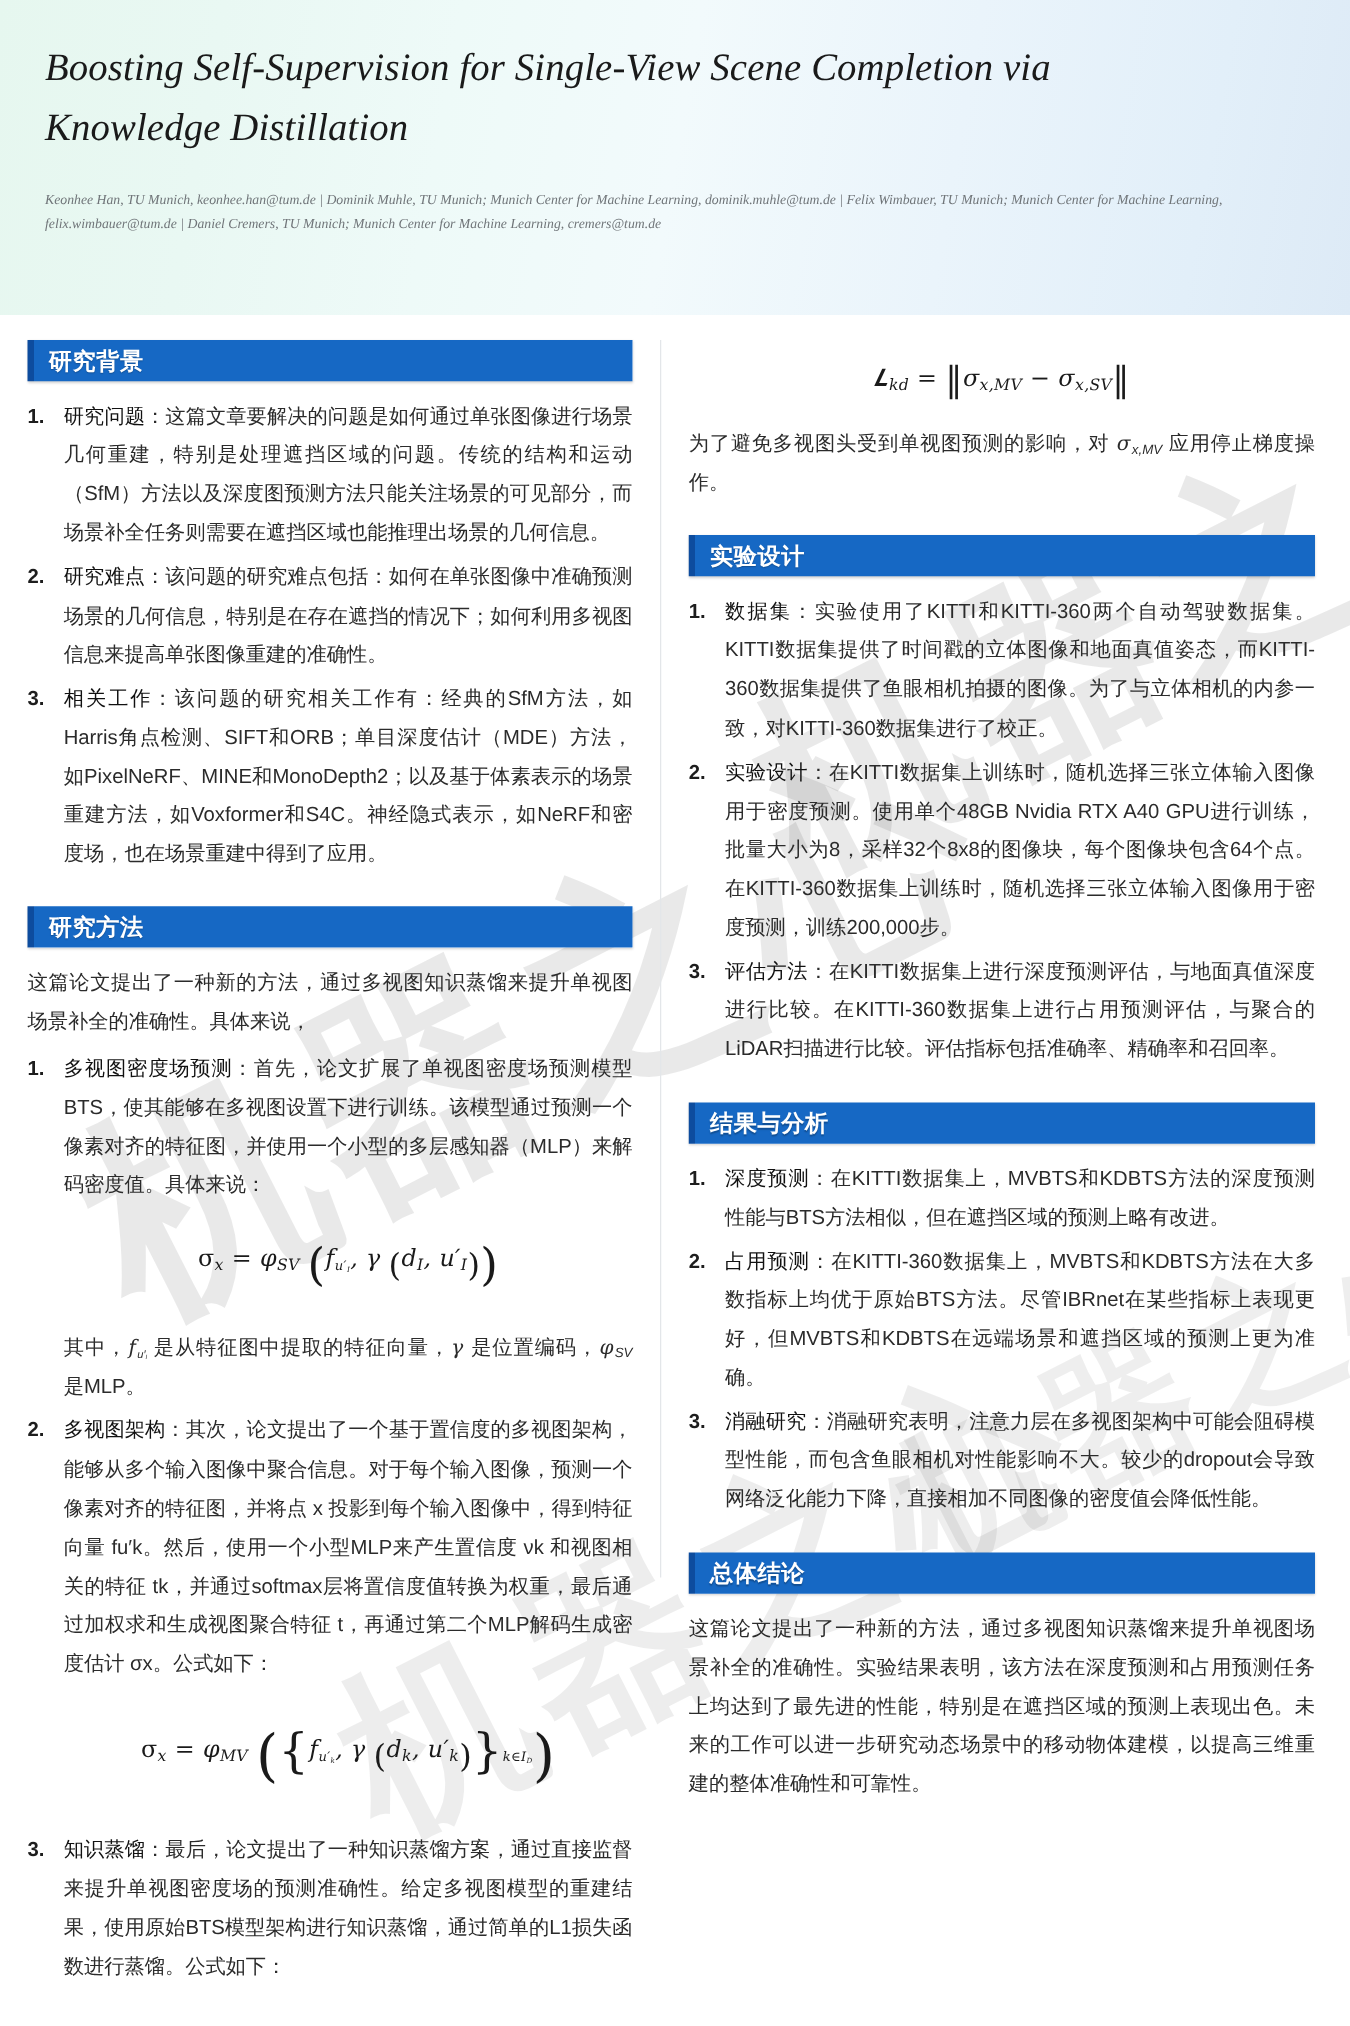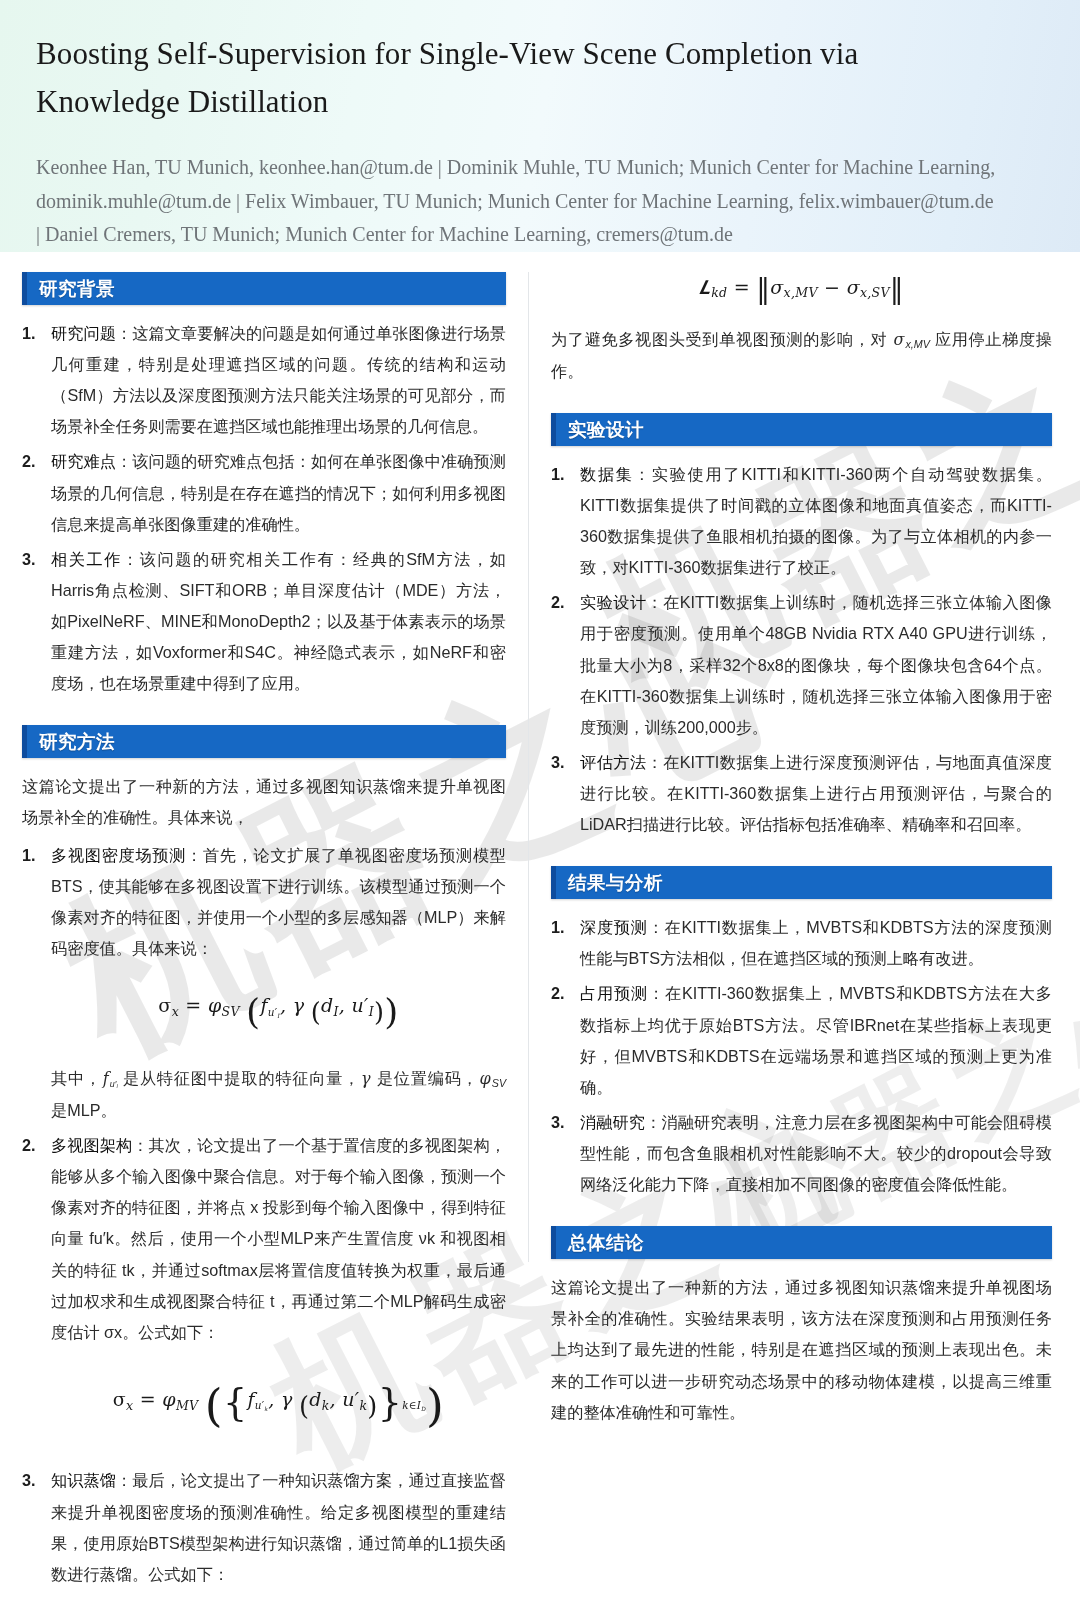--- a/index.html
+++ b/index.html
@@ -24,35 +24,36 @@
     padding: 30px 36px 0 36px;
     background: linear-gradient(100deg,
         #e6f7ef 0%,
         #e9f8f3 16%,
         #eefaf8 33%,
         #f2fafc 50%,
         #eaf4fb 70%,
         #e2eff9 88%,
         #ddeaf6 100%);
     overflow: hidden;
+    font-style: italic;
   }
   .paper-title {
     font-family: "Liberation Serif", "DejaVu Serif", serif;
     font-size: 31px;
     line-height: 1.55;
     color: #1a1a1a;
     font-weight: 400;
     letter-spacing: 0.1px;
     max-width: 950px;
     margin: 0;
   }
   .authors {
     margin-top: 25px;
     font-family: "Liberation Serif", "DejaVu Serif", serif;
-    font-size: 20px;
+    font-size: 11px;
     line-height: 1.68;
     color: #6f7478;
     max-width: 965px;
   }
 
   
   .content {
     position: relative;
     display: flex;
     width: 1080px;
@@ -292,21 +293,21 @@
       <li>
         <span class="lead">知识蒸馏</span><span>：最后，论文提出了一种知识蒸馏方案，通过直接监督来提升单视图密度场的预测准确性。给定多视图模型的重建结果，使用原始BTS模型架构进行知识蒸馏，通过简单的L1损失函数进行蒸馏。公式如下：</span>
       </li>
     </ol>
   </div>
 
   <div class="col-divider"></div>
 
   <div class="col col-right">
 
-    <div class="formula" style="margin-top:4px;margin-bottom:20px">
+    <div class="formula" style="margin-top:20px;margin-bottom:20px">
       <span style="font-family:'DejaVu Serif',serif">𝑳</span><sub class="sb">kd</sub> = <span class="bignorm">‖</span><span>σ</span><sub class="sb">x,MV</sub> <span class="up">−</span> <span>σ</span><sub class="sb">x,SV</sub><span class="bignorm">‖</span>
     </div>
 
     <p class="para">
       为了避免多视图头受到单视图预测的影响，对 <span class="inlmath">σ</span><sub class="sb">x,MV</sub> 应用停止梯度操作。
     </p>
 
     <div class="sec-bar">
       <span class="sec-bar-title">实验设计</span>
     </div>

